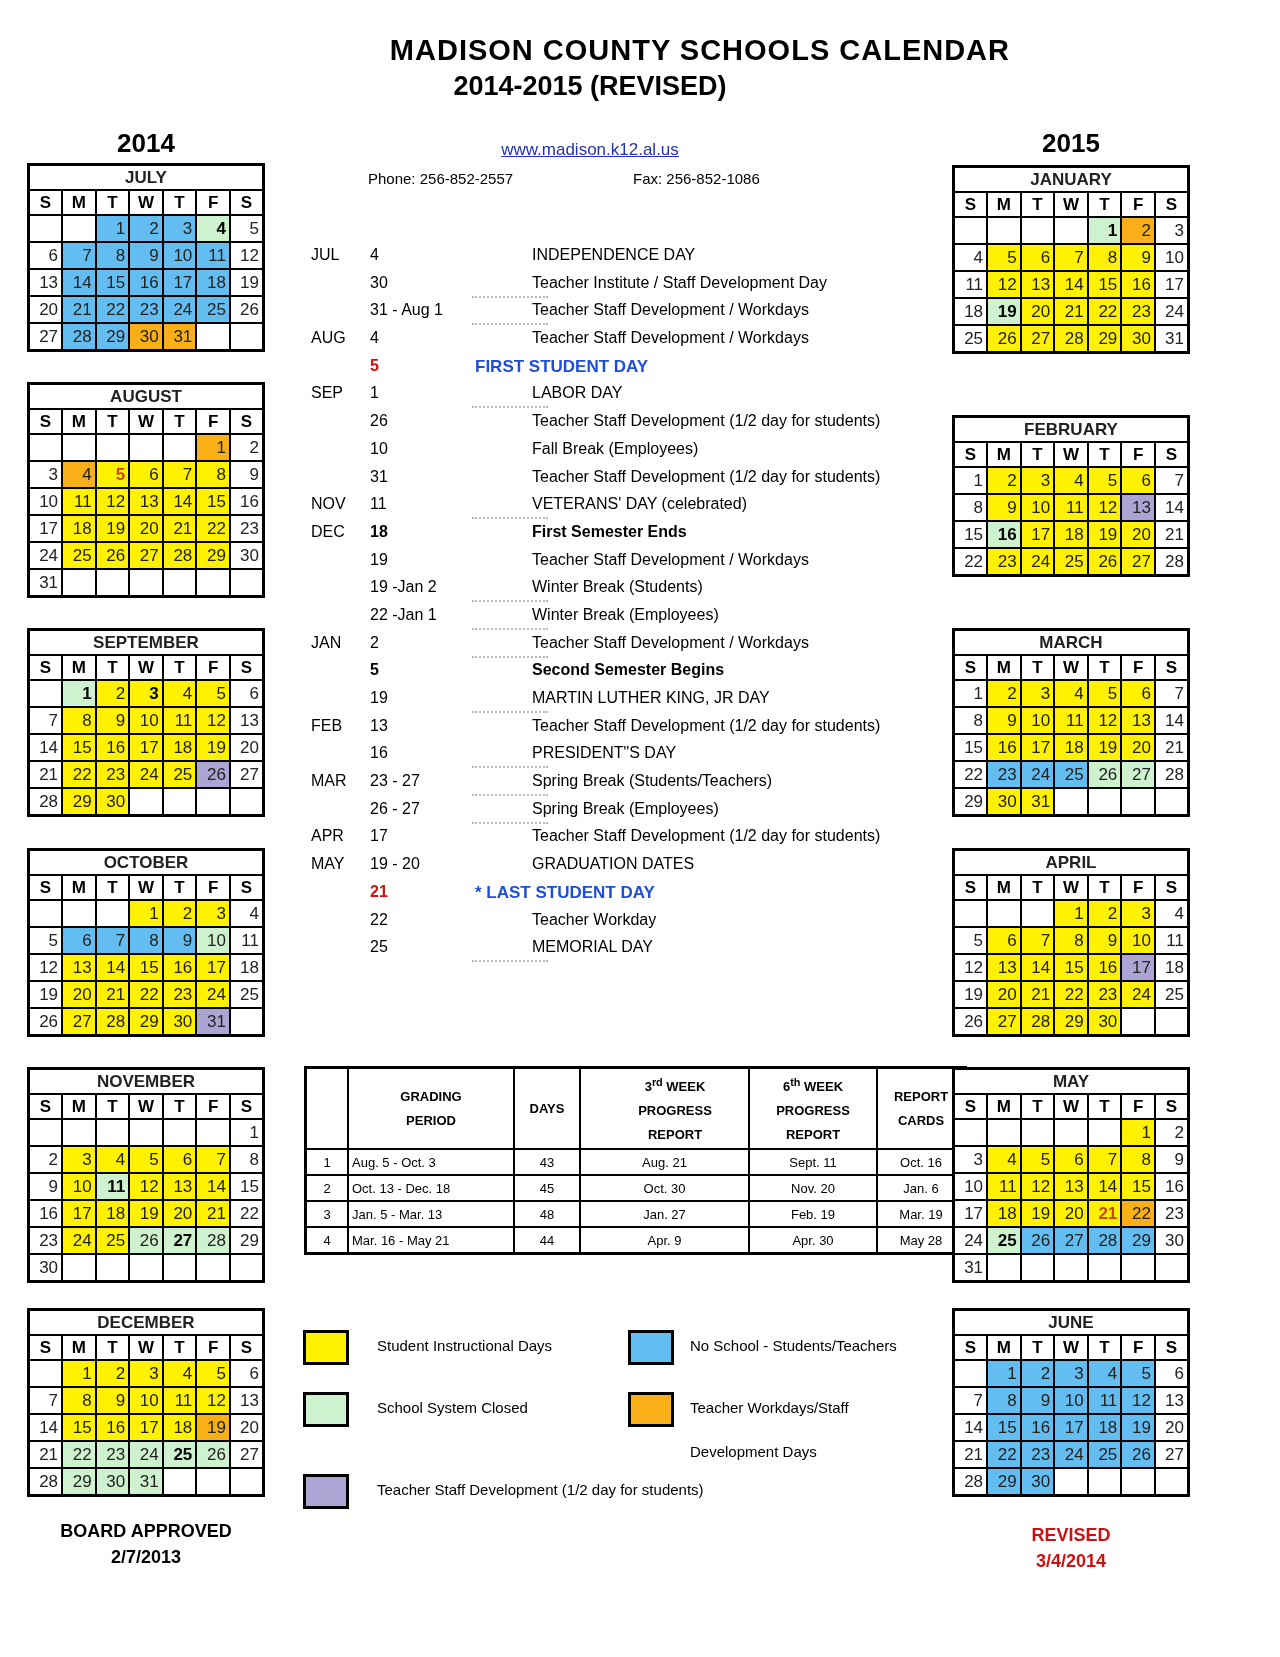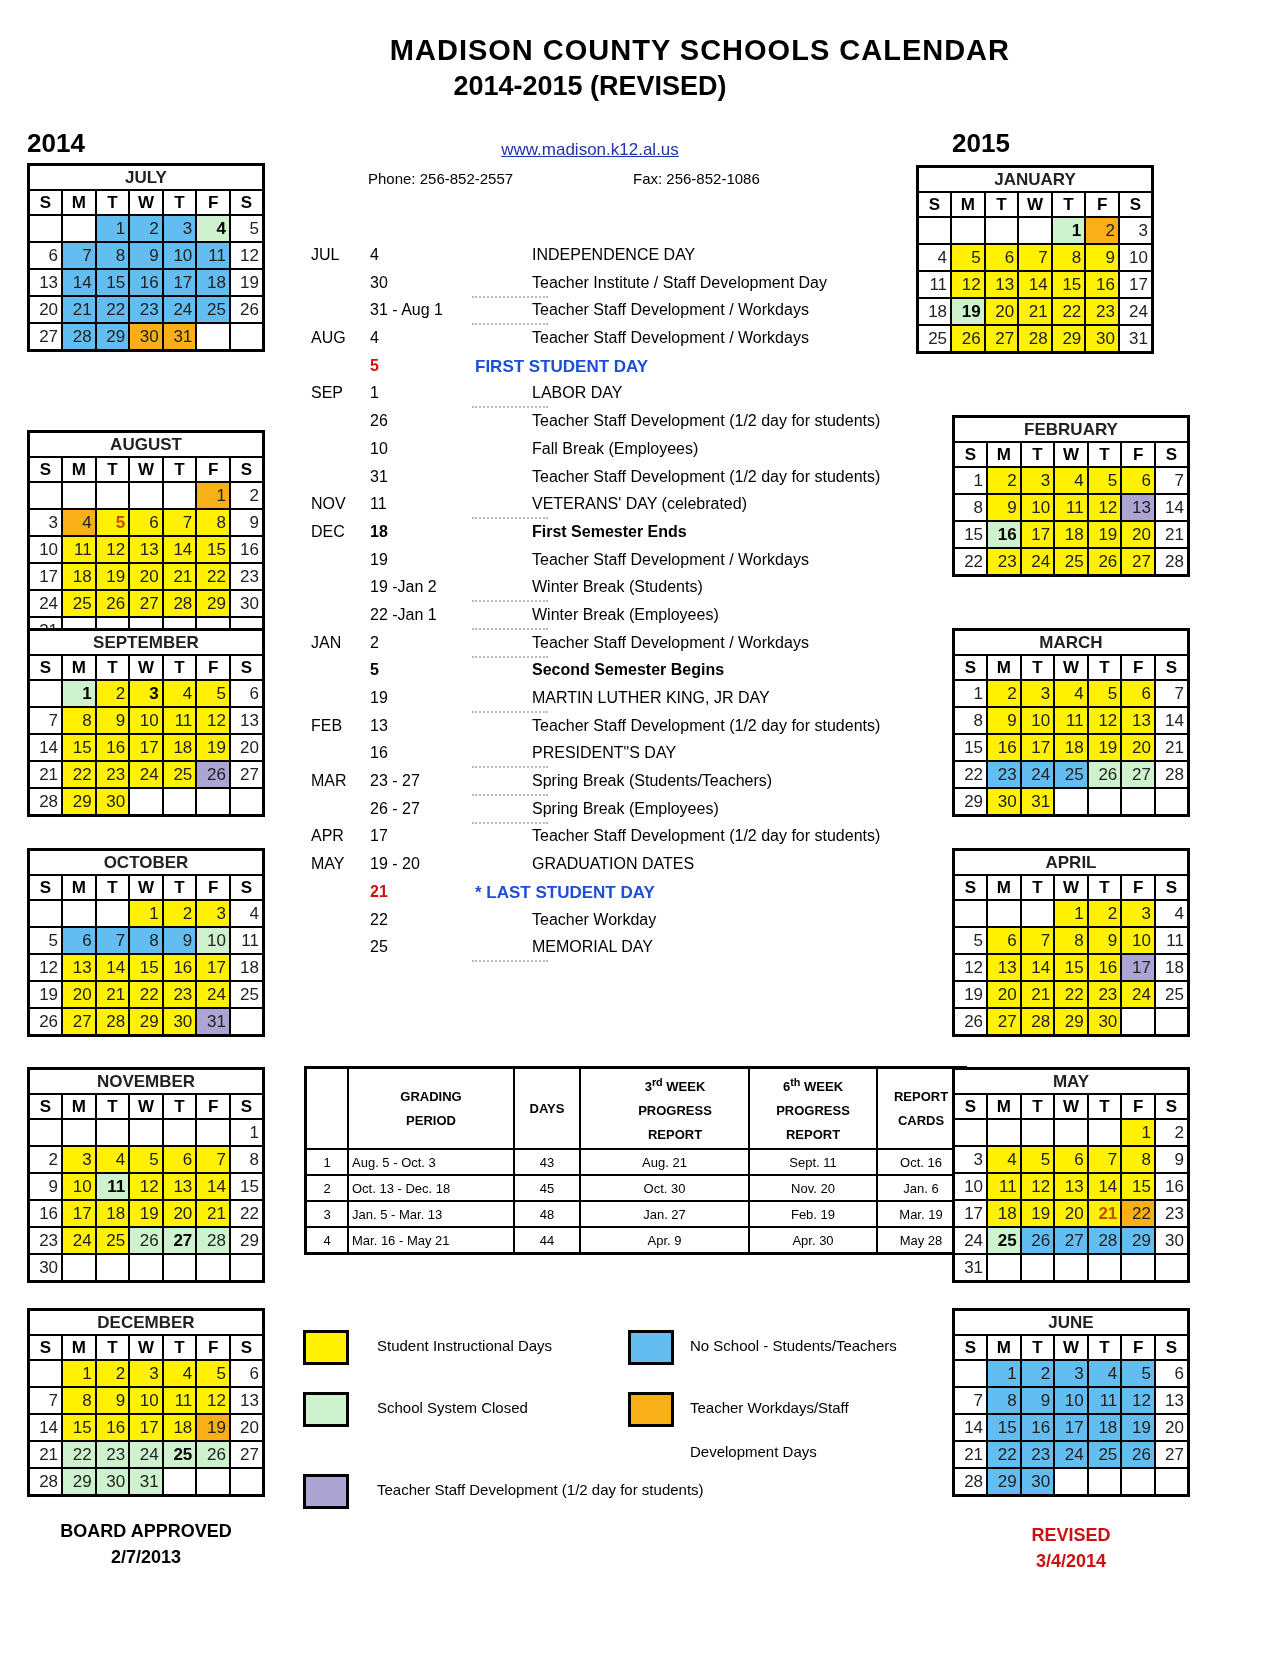--- a/index.html
+++ b/index.html
@@ -9,21 +9,21 @@
   
   .doc-title{position:absolute;left:170px;top:34px;width:840px;text-align:center;}
   .doc-title .t1{font-size:29px;font-weight:bold;letter-spacing:1px;text-align:right;}
   .doc-title .t2{font-size:27px;font-weight:bold;margin-top:4px;}
   .website{position:absolute;left:170px;top:140px;width:840px;text-align:center;
            font-size:17px;color:#2233aa;text-decoration:underline;display:block;}
   .phone{position:absolute;left:368px;top:170px;font-size:15px;}
   .fax{position:absolute;left:633px;top:170px;font-size:15px;}
 
   
-  .year-label{position:absolute;top:128px;width:238px;text-align:left;
+  .year-label{position:absolute;top:128px;width:238px;text-align:center;
               font-size:26px;font-weight:bold;}
   .year-left{left:27px;} .year-right{left:952px;}
 
   
   .cal-month{position:absolute;width:238px;}
   .cal-table{border-collapse:collapse;width:100%;table-layout:fixed;
              border:3px solid #000;background:#fff;}
   .cal-table td{border:2px solid #000;padding:0 3px 0 0;height:25px;
                 font-size:17px;color:#222;text-align:right;overflow:hidden;}
   .cal-title{text-align:center !important;font-weight:bold;font-size:18px;
@@ -361,21 +361,21 @@
             <td style="background: rgb(99, 189, 240);">28</td>
             <td style="background: rgb(99, 189, 240);">29</td>
             <td style="background: rgb(249, 175, 24);">30</td>
             <td style="background: rgb(249, 175, 24);">31</td>
             <td></td>
             <td></td>
           </tr>
         </tbody>
       </table>
     </div>
-    <div class="cal-month" style="top: 382px; left: 27px; margin-top: 48px;">
+    <div class="cal-month" style="top: 382px; left: 27px;">
       <table class="cal-table">
         <tbody>
           <tr>
             <td colspan="7" class="cal-title">AUGUST</td>
           </tr>
           <tr>
             <td class="cal-dow">S</td>
             <td class="cal-dow">M</td>
             <td class="cal-dow">T</td>
             <td class="cal-dow">W</td>
@@ -694,21 +694,21 @@
             <td style="background: rgb(205, 242, 205);">29</td>
             <td style="background: rgb(205, 242, 205);">30</td>
             <td style="background: rgb(205, 242, 205);">31</td>
             <td></td>
             <td></td>
             <td></td>
           </tr>
         </tbody>
       </table>
     </div>
-    <div class="cal-month" style="top: 165px; left: 916px;">
+    <div class="cal-month" style="top: 165px; left: 952px;">
       <table class="cal-table">
         <tbody>
           <tr>
             <td colspan="7" class="cal-title">JANUARY</td>
           </tr>
           <tr>
             <td class="cal-dow">S</td>
             <td class="cal-dow">M</td>
             <td class="cal-dow">T</td>
             <td class="cal-dow">W</td>

